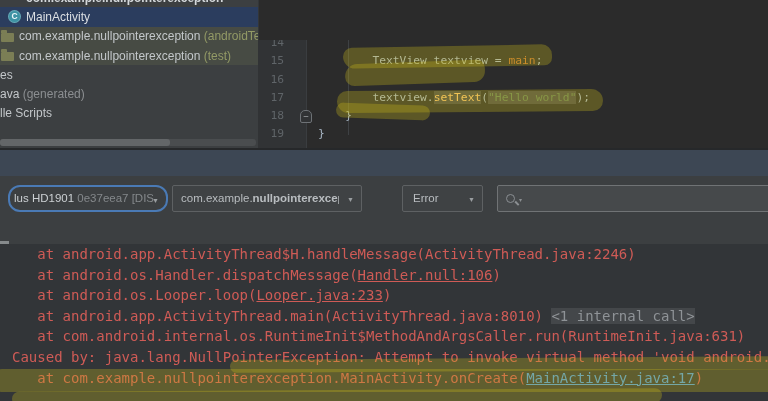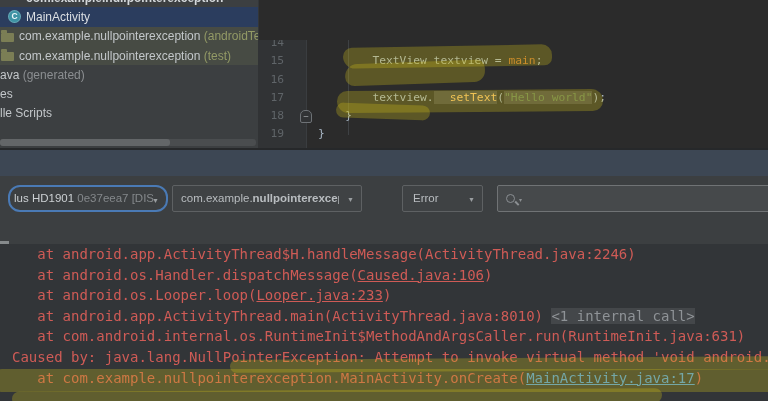--- a/index.html
+++ b/index.html
@@ -32,21 +32,21 @@
   
   .editor{position:absolute;left:258px;top:0;width:510px;height:150px;background:#2b2b2b;overflow:hidden;margin-top:40px;}
   .gutter-bg{position:absolute;left:0;top:0;width:48px;height:150px;background:#313335;border-right:1px solid #3a3d40;}
   .code-lines{position:relative;margin-top:-6px;}
   .code-line{height:18.3px;display:flex;position:relative;
              font-family:"DejaVu Sans Mono",monospace;font-size:11.3px;line-height:18.3px;}
   .lnum{flex:0 0 48px;box-sizing:border-box;padding-right:22px;text-align:right;color:#5f6468;}
   .ltext{padding-left:12px;white-space:pre;}
   .tok-plain{color:#a9b7c6;}
   .tok-keyword{color:var(--keyword-orange,#cc7832);}
-  .tok-method{color:var(--method-yellow,#ffc66d);padding-left:16px;}
+  .tok-method{color:var(--method-yellow,#ffc66d);}
   .tok-string{color:var(--string-green,#6a8759);}
   .tok-boxed{background:rgba(255,255,255,0.14);}
   .indent-guide{position:absolute;left:90px;top:0;width:1px;height:95px;background:#3e4144;}
   .fold-marker{position:absolute;left:42px;top:3px;width:10px;height:11px;border:1px solid #6e7276;
                border-radius:5px 5px 2px 2px;color:#9ca0a3;font-size:9px;line-height:10px;
                text-align:center;background:#313335;font-family:"DejaVu Sans Mono",monospace;}
   
   .hl{position:absolute;background:var(--marker-yellow,rgba(205,190,25,0.30));pointer-events:none;z-index:5;}
   .b1a{left:85px;top:6px;width:209px;height:21px;border-radius:12px 14px 10px 16px;transform:rotate(-1deg);}
   .b1b{left:87px;top:22px;width:140px;height:22px;border-radius:16px 10px 14px 12px;transform:rotate(-2deg);}
@@ -103,25 +103,25 @@
             <span class="icon folder-icon"></span>
             <span class="tlabel">com.example.nullpointerexception</span>
             <span class="tsuffix scope"> (androidTest)</span>
           </div>
           <div class="tree-row tinted">
             <span class="icon folder-icon"></span>
             <span class="tlabel">com.example.nullpointerexception</span>
             <span class="tsuffix scope"> (test)</span>
           </div>
           <div class="tree-row">
+            <span class="tlabel">es</span>
+          </div>
+          <div class="tree-row">
             <span class="tlabel">ava</span>
             <span class="tsuffix plain"> (generated)</span>
-          </div>
-          <div class="tree-row">
-            <span class="tlabel">es</span>
           </div>
           <div class="tree-row">
             <span class="tlabel">lle Scripts</span>
           </div>
         </div>
       <div class="hscroll-track">
         <div class="hscroll-thumb"></div>
       </div>
     </div>
 
@@ -182,21 +182,21 @@
       <span class="arrow">▼</span>
     </div>
     <div class="searchbox">
       <span class="search-icon"></span>
       <span class="search-caret">▾</span>
       <span></span>
     </div>
 
     <div class="log-area" id="log-area">
         <div class="log-line"><span class="seg-plain">   at android.app.ActivityThread$H.handleMessage(ActivityThread.java:2246)</span></div>
-        <div class="log-line"><span class="seg-plain">   at android.os.Handler.dispatchMessage(</span><span class="seg-link">Caused.java:106</span><span class="seg-plain">)</span></div>
+        <div class="log-line"><span class="seg-plain">   at android.os.Handler.dispatchMessage(</span><span class="seg-link">Handler.null:106</span><span class="seg-plain">)</span></div>
         <div class="log-line"><span class="seg-plain">   at android.os.Looper.loop(</span><span class="seg-link">Looper.java:233</span><span class="seg-plain">)</span></div>
         <div class="log-line"><span class="seg-plain">   at android.app.ActivityThread.main(ActivityThread.java:8010) </span><span class="seg-tag">&lt;1 internal call&gt;</span></div>
         <div class="log-line"><span class="seg-plain">   at com.android.internal.os.RuntimeInit$MethodAndArgsCaller.run(RuntimeInit.java:631)</span></div>
         <div class="log-line"><span class="seg-plain">Caused by: java.lang.NullPointerException: Attempt to invoke virtual method 'void android.widget.TextView.setTe</span></div>
         <div class="log-line"><span class="seg-plain">   at com.example.nullpointerexception.MainActivity.onCreate(</span><span class="seg-filelink">MainActivity.java:17</span><span class="seg-plain">)</span></div>
       </div>
     <div class="dash"></div>
 
     <div class="hl bA"></div>
     <div class="hl bB"></div>

